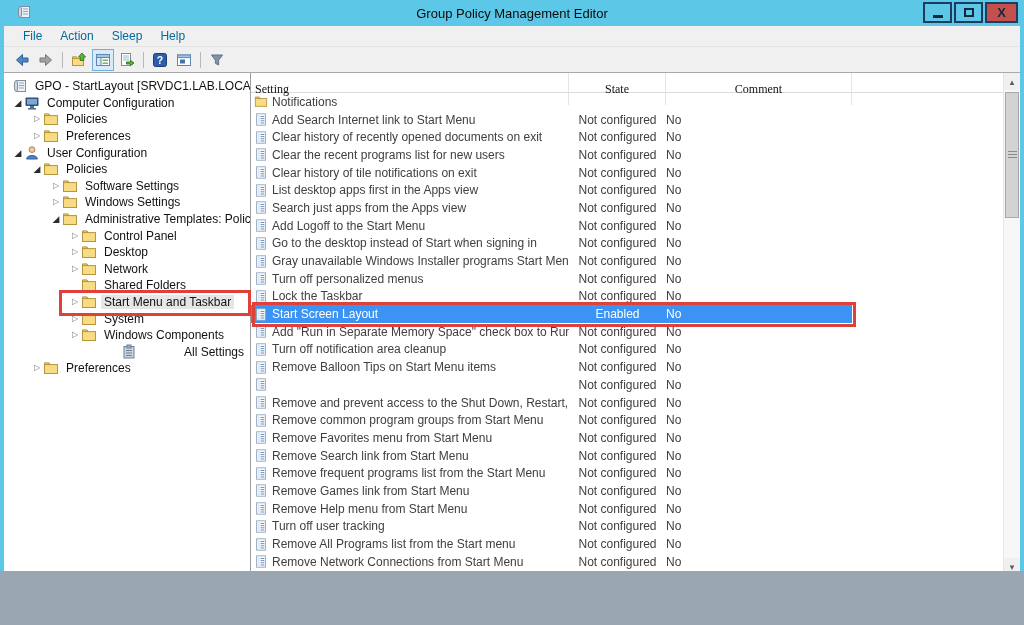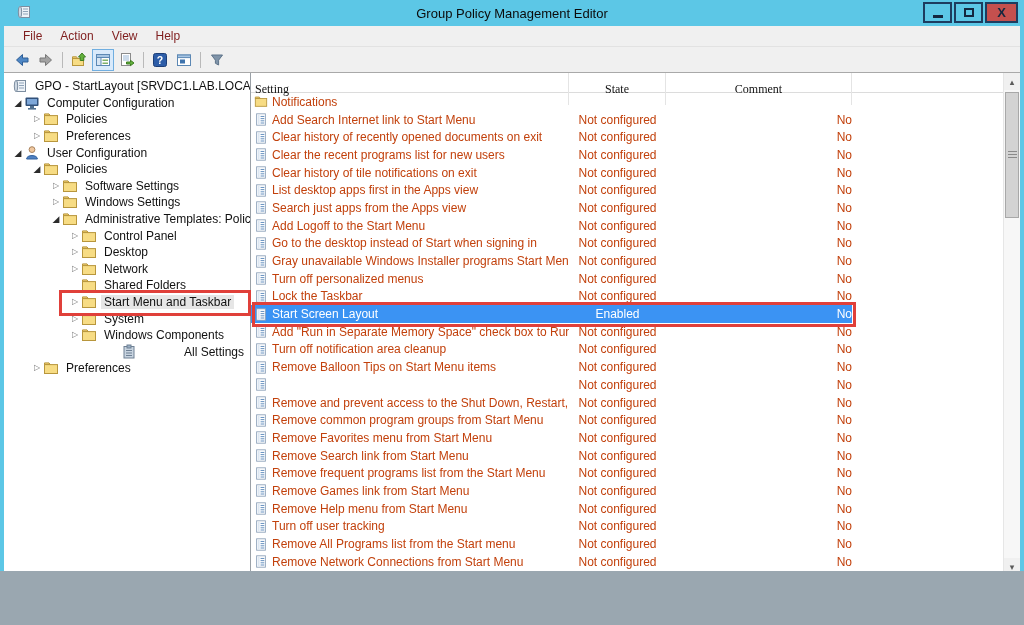--- a/index.html
+++ b/index.html
@@ -14,21 +14,21 @@
   .win-buttons{position:absolute;right:6px;top:2px;display:flex;gap:2px;}
   .win-btn{width:29px;height:21px;border:2px solid #1d3c5f;background:var(--titlebar);
            display:flex;align-items:center;justify-content:center;cursor:default;}
   .win-btn.close{width:33px;background:var(--close);}
   .glyph-min{width:10px;height:3px;background:#14273f;margin-top:7px;}
   .glyph-max{width:10px;height:9px;border:2px solid #14273f;background:transparent;}
   .glyph-close{font-weight:700;font-size:13px;color:#14273f;line-height:1;}
   
   .menubar{position:absolute;left:4px;right:4px;top:26px;height:21px;background:#f0f0f0;
            display:flex;align-items:center;padding-left:10px;border-bottom:1px solid #e2e2e2;}
-  .menu-item{padding:2px 9px;font-size:12px;color:#7f1d1d;}
+  .menu-item{padding:2px 9px;font-size:12px;color:#0369a1;}
   
   .toolbar{position:absolute;left:4px;right:4px;top:47px;height:26px;background:#f0f0f0;
            display:flex;align-items:center;padding-left:6px;border-bottom:1px solid #a9a9a9;}
   .tool-btn{width:22px;height:22px;display:flex;align-items:center;justify-content:center;margin:0 1px;}
   .tool-btn.active{border:1px solid #70aee0;background:#d9eafb;}
   .tool-sep{width:1px;height:16px;background:#b9b9b9;margin:0 4px;}
   
   .content{position:absolute;left:4px;right:4px;top:73px;height:524px;display:flex;}
   .tree-panel{width:247px;background:#fff;border-right:1px solid #9aa0a6;display:flex;flex-direction:column;overflow:hidden;}
   .tree-scroll-area{flex:1;overflow:hidden;padding-top:5px;}
@@ -47,26 +47,26 @@
   .hs-grip{width:9px;height:9px;background:repeating-linear-gradient(to right,#8a8a8a 0 1px,transparent 1px 3px);}
   
   .list-panel{flex:1;background:#fff;position:relative;display:flex;flex-direction:column;overflow:hidden;}
   .list-head{height:20px;display:flex;border-bottom:1px solid #dcdcdc;margin-right:17px;font-size:12px;color:#111;}
   .hcell{display:flex;align-items:center;border-right:1px solid #e4e4e4;padding:16px 4px;font-family:Liberation Serif, serif;}
   .hcell.c-setting{flex:0 0 318px;}
   .hcell.c-state{flex:0 0 97px;justify-content:center;}
   .hcell.c-comment{flex:0 0 186px;justify-content:center;}
   .hcell.c-fill{flex:1;border-right:none;}
   .list-rows{flex:1;overflow:hidden;margin-right:17px;}
-  .lrow{height:17.7px;display:flex;align-items:center;font-size:12px;color:#c2410c;}
+  .lrow{height:17.7px;display:flex;align-items:center;font-size:12px;color:#404040;}
   .lcell{overflow:hidden;white-space:nowrap;}
   .lc-setting{flex:0 0 318px;display:flex;align-items:center;padding-left:3px;}
   .lc-setting svg{flex:0 0 14px;margin-right:4px;}
   .lc-state{flex:0 0 97px;text-align:center;}
-  .lc-comment{flex:0 0 186px;text-align:right;}
+  .lc-comment{flex:0 0 186px;text-align:left;}
   .lrow.selected{background:linear-gradient(to right,var(--sel) 0,var(--sel) 601px,#fff 601px);color:#fff;}
   
   .vscroll{position:absolute;right:0;top:0;bottom:22px;width:17px;background:#fff;border-left:1px solid #e6e6e6;}
   .vs-arrow{height:17px;display:flex;align-items:center;justify-content:center;font-size:9px;color:#5a5a5a;background:#f0f0f0;}
   .vs-arrow.down{position:absolute;bottom:0;left:0;right:0;}
   .vs-track{position:absolute;top:17px;bottom:17px;left:0;right:0;background:#f7f7f7;}
   .vs-thumb{position:absolute;top:2px;left:1px;width:14px;height:126px;background:#d3d3d3;border:1px solid #a8a8a8;
             display:flex;align-items:center;justify-content:center;}
   .vs-grip{width:9px;height:9px;background:repeating-linear-gradient(to bottom,#8a8a8a 0 1px,transparent 1px 3px);}
   
@@ -115,21 +115,21 @@
         </div>
         <div class="win-btn close">
           <span class="glyph-close">X</span>
         </div>
       </span>
   </div>
 
   <div class="menubar" id="menubar">
       <span class="menu-item">File</span>
       <span class="menu-item">Action</span>
-      <span class="menu-item">View</span>
+      <span class="menu-item">Sleep</span>
       <span class="menu-item">Help</span>
     </div>
 
   <div class="toolbar" id="toolbar">
       <span class="tool-btn">
         <svg width="16" height="16" viewBox="0 0 16 16">
           <path d="M8.5 2.5 L2.5 8 L8.5 13.5 L8.5 10 L14 10 L14 6 L8.5 6 Z" fill="#4d86c4" stroke="#2f5e96"></path>
         </svg>
       </span>
       <span class="tool-btn">

